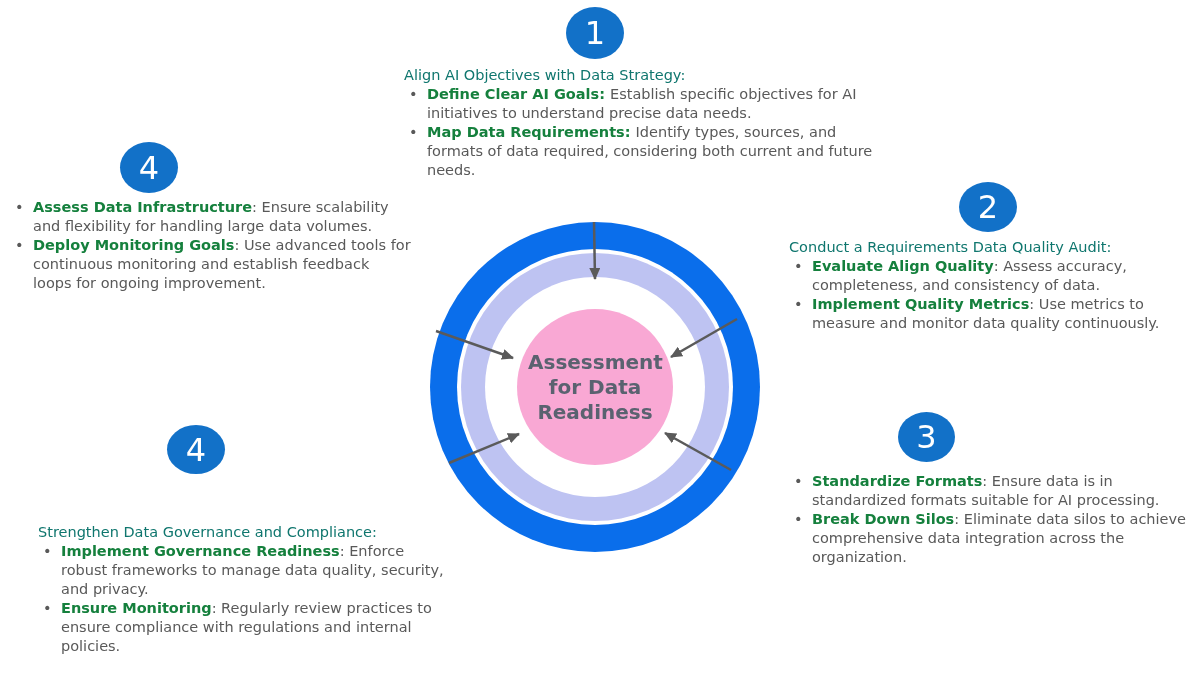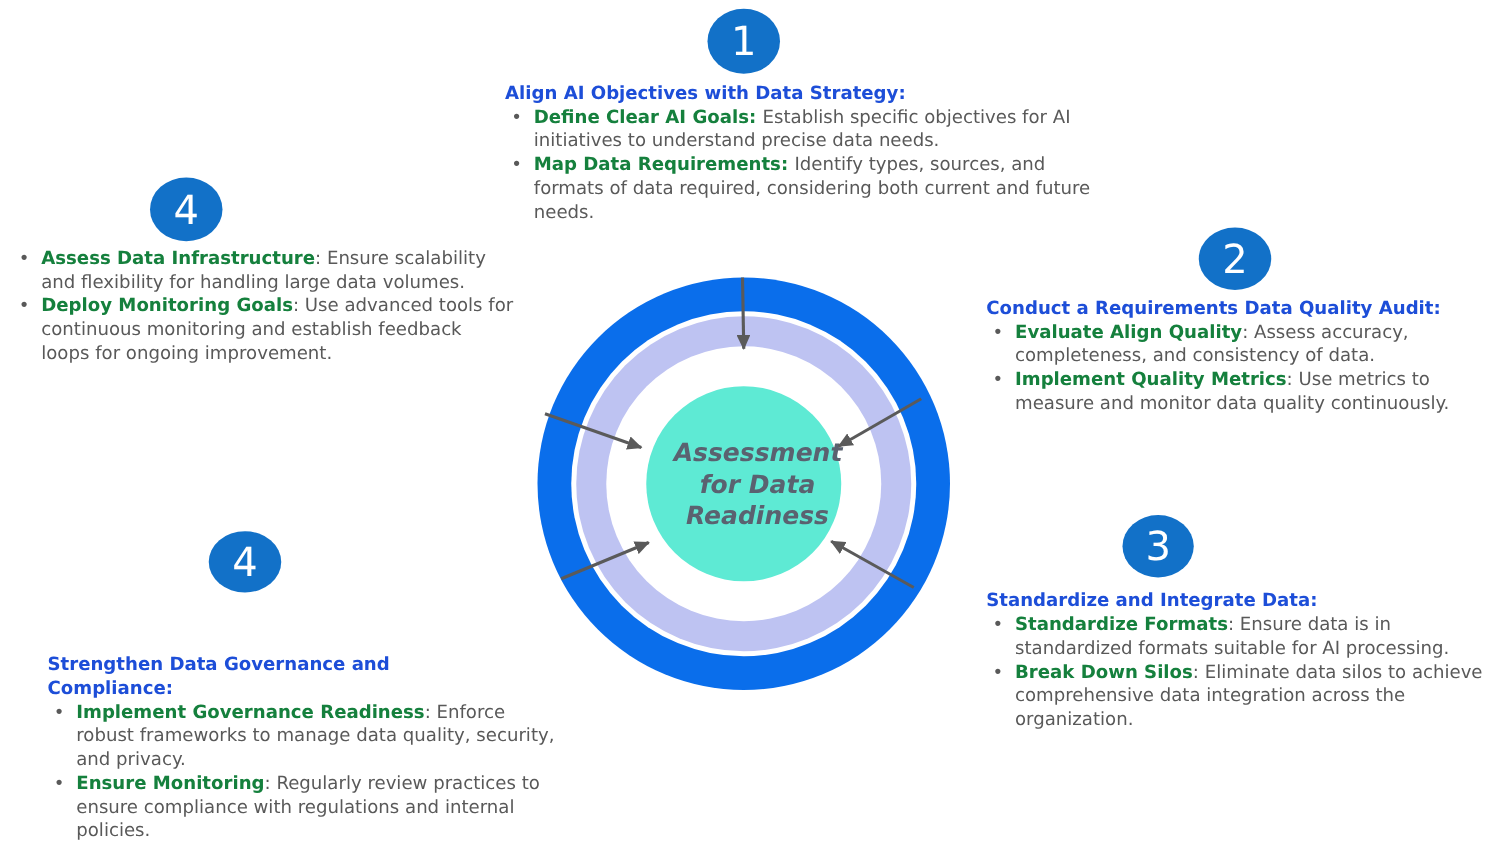--- a/index.html
+++ b/index.html
@@ -7,41 +7,41 @@
     position:relative;width:1200px;height:676px;overflow:hidden;background:#ffffff;
     font-family:"DejaVu Sans","Liberation Sans",sans-serif;
   }
   
   .rings{position:absolute;left:430px;top:222px;width:330px;height:330px;}
   .ring{position:absolute;inset:0;margin:auto;border-radius:50%;}
   .ring.blue   {width:330px;height:330px;background:#0A6EEB;}
   .ring.gapwh  {width:276px;height:276px;background:#ffffff;}
   .ring.lav    {width:268px;height:268px;background:#BEC3F2;}
   .ring.white  {width:220px;height:220px;background:#ffffff;}
-  .ring.center {width:156px;height:156px;background:#5eead4;display:flex;align-items:center;justify-content:flex-end;font-style:italic;}
+  .ring.center {width:156px;height:156px;background:#f9a8d4;display:flex;align-items:center;justify-content:center;}
   .center-title{
     width:134px;text-align:center;font-weight:bold;font-size:20px;line-height:25px;color:#5A6270;
   }
   
   svg.arrows{position:absolute;left:0;top:0;pointer-events:none;}
   
   .badge{
     position:absolute;border-radius:50%;background:#1271C8;color:#ffffff;
     display:flex;align-items:center;justify-content:center;
     font-size:32px;line-height:1;
   }
   #badge1{left:566px;top:7px;  width:58px;height:52px;}
   #badge2{left:959px;top:182px;width:58px;height:50px;}
   #badge3{left:898px;top:412px;width:57px;height:50px;}
   #badge4a{left:120px;top:142px;width:58px;height:51px;}
   #badge4b{left:167px;top:425px;width:58px;height:49px;}
   
   .section{position:absolute;font-size:14.5px;line-height:19px;color:#595959;}
   .section h3{
-    margin:0;font-size:14.5px;line-height:19px;color:#1d4ed8;font-weight:bold;
+    margin:0;font-size:14.5px;line-height:19px;color:#0f766e;font-weight:normal;
   }
   .section h3.nowrap{white-space:nowrap;}
   .bullet{display:flex;}
   .bullet .dot{width:18px;flex:0 0 18px;padding-left:5px;color:#595959;}
   .bullet .btxt{flex:1;}
   .bullet .lead{font-weight:bold;color:#15803d;}
   #sec1{left:404px;top:66px; width:478px;}
   #sec2{left:789px;top:238px;width:406px;}
   #sec3{left:789px;top:472px;width:400px;}
   #sec4a{left:10px; top:198px;width:402px;}
@@ -100,21 +100,20 @@
       <span class="dot">•</span>
       <span class="btxt"><span class="lead">Evaluate Align Quality</span><span>: Assess accuracy, completeness, and consistency of data.</span></span>
     </div>
     <div class="bullet">
       <span class="dot">•</span>
       <span class="btxt"><span class="lead">Implement Quality Metrics</span><span>: Use metrics to measure and monitor data quality continuously.</span></span>
     </div>
   </div>
 
   <div class="section" id="sec3">
-    <h3 class="nowrap">Standardize and Integrate Data:</h3>
     <div class="bullet">
       <span class="dot">•</span>
       <span class="btxt"><span class="lead">Standardize Formats</span><span>: Ensure data is in standardized formats suitable for AI processing.</span></span>
     </div>
     <div class="bullet">
       <span class="dot">•</span>
       <span class="btxt"><span class="lead">Break Down Silos</span><span>: Eliminate data silos to achieve comprehensive data integration across the organization.</span></span>
     </div>
   </div>
 

